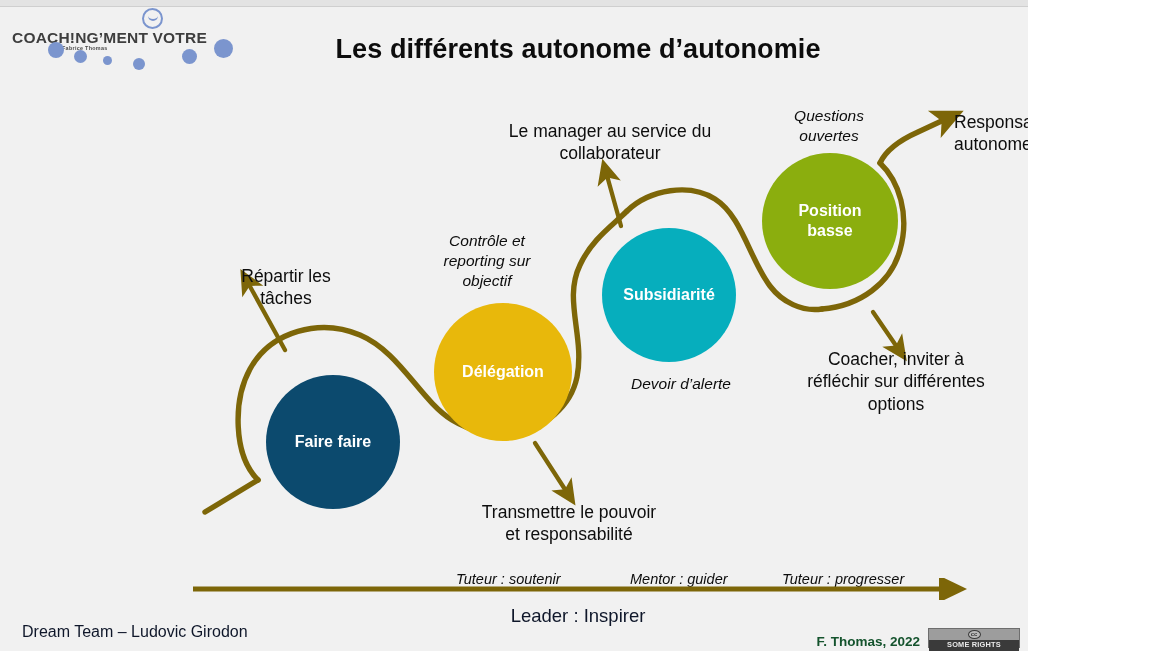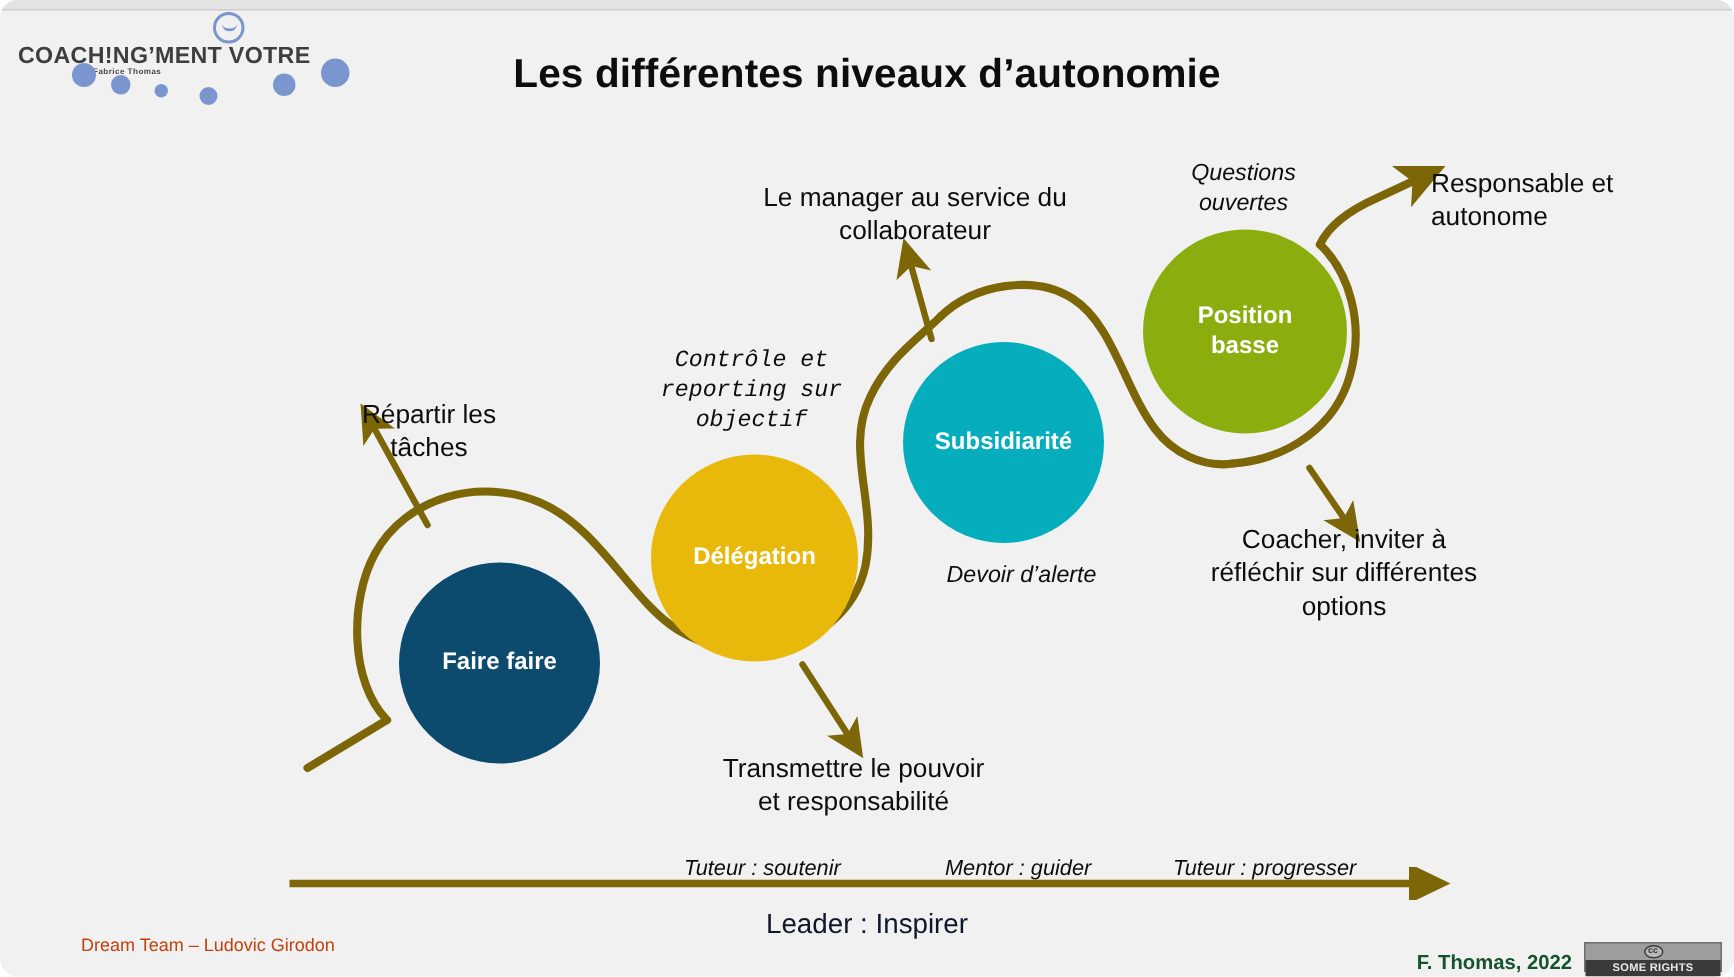--- a/index.html
+++ b/index.html
@@ -6,25 +6,24 @@
   html, body {
     margin: 0;
     padding: 0;
     background: #ffffff;
   }
   body {
     font-family: "Liberation Sans", sans-serif;
   }
   #slide {
     position: relative;
-    width: 1156px;
+    width: 1028px;
     height: 651px;
     background: #f1f1f1;
     overflow: hidden;
-    border-radius: 12px;
   }
   
   #top-strip {
     position: absolute;
     left: 0; top: 0;
     width: 1156px;
     height: 6px;
     background: #e3e3e3;
     border-bottom: 1px solid #cfcfcf;
   }
@@ -140,24 +139,23 @@
     width: 1156px;
     text-align: center;
     font-size: 18.5px;
     color: #0f172a;
   }
 
   
   #footer-left {
     position: absolute;
     left: 22px; top: 623px;
-    font-size: 12px;
-    color: #c2410c;
+    font-size: 16px;
+    color: #0f172a;
     white-space: nowrap;
-    margin-left: 32px;
   }
   #footer-right {
     position: absolute;
     right: 108px; top: 634px;
     font-size: 13.5px;
     font-weight: bold;
     color: #14532d;
     white-space: nowrap;
   }
   #cc-badge {
@@ -209,21 +207,21 @@
     <div id="logo-wordmark">COACH!NG’MENT VOTRE</div>
     <div id="logo-sub">Fabrice Thomas</div>
     <span class="logo-dot" style="left:42px; top:34px; width:16px; height:16px;"></span>
     <span class="logo-dot" style="left:68px; top:42px; width:13px; height:13px;"></span>
     <span class="logo-dot" style="left:97px; top:48px; width:9px; height:9px;"></span>
     <span class="logo-dot" style="left:127px; top:50px; width:12px; height:12px;"></span>
     <span class="logo-dot" style="left:176px; top:41px; width:15px; height:15px;"></span>
     <span class="logo-dot" style="left:208px; top:31px; width:19px; height:19px;"></span>
   </div>
 
-  <div id="title">Les différentes niveaux d’autonomie</div>
+  <div id="title">Les différents autonome d’autonomie</div>
 
   <svg id="diagram-svg" viewBox="0 0 1156 651" xmlns="http://www.w3.org/2000/svg">
     <defs>
       <marker id="arw" markerWidth="7" markerHeight="7" refX="3.2" refY="3.2" orient="auto" markerUnits="strokeWidth">
         <path d="M0.4,0.4 L6.4,3.2 L0.4,6.0 L1.9,3.2 Z" fill="#7d6608"></path>
       </marker>
     </defs>
 
     <g fill="none" stroke="#7d6608" stroke-width="5.4" stroke-linecap="round" stroke-linejoin="round">
 
@@ -277,21 +275,21 @@
       <span>Position</span><br>
       <span>basse</span>
     </span>
   </div>
 
   <div class="callout" style="left:196px; top:265px; width:180px;">
     <div>Répartir les</div>
     <div>tâches</div>
   </div>
 
-  <div class="callout italic" style="left:418px; top:231px; width:166px;font-family:Liberation Mono, monospace;">
+  <div class="callout italic" style="left:404px; top:231px; width:166px;">
     <div>Contrôle et</div>
     <div>reporting sur</div>
     <div>objectif</div>
   </div>
 
   <div class="callout" style="left:465px; top:120px; width:290px;">
     <div>Le manager au service du</div>
     <div>collaborateur</div>
   </div>
 

